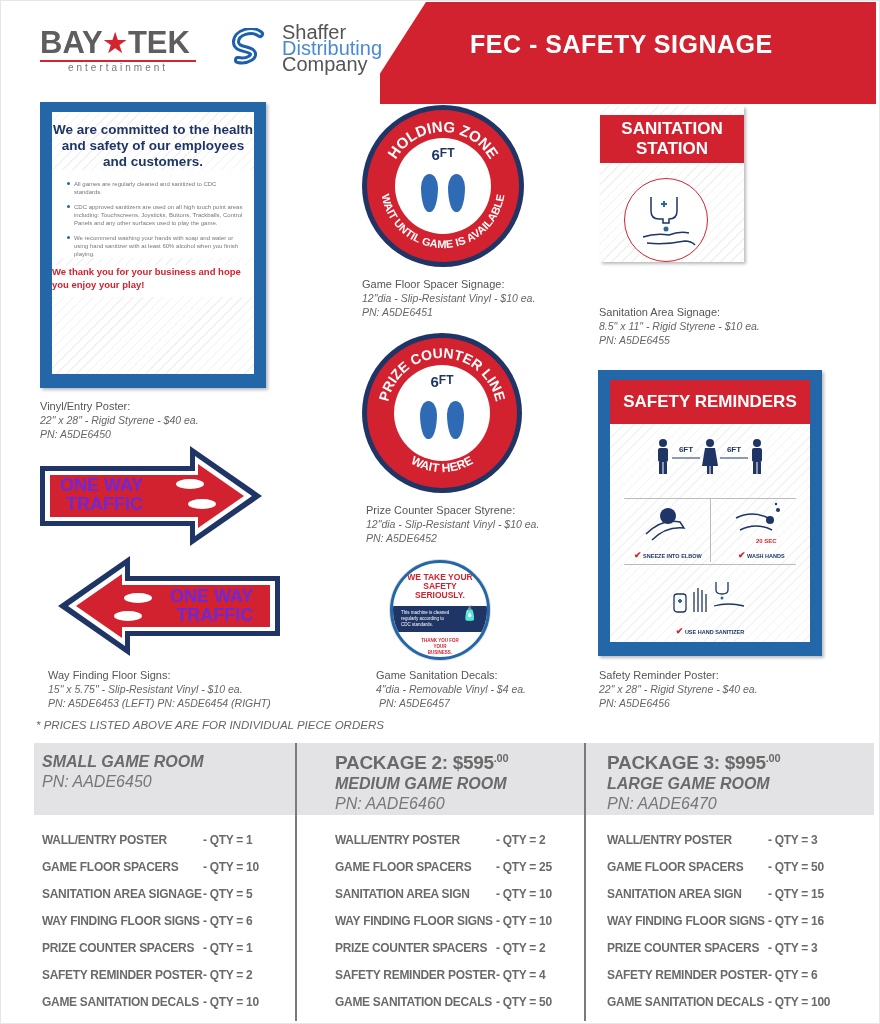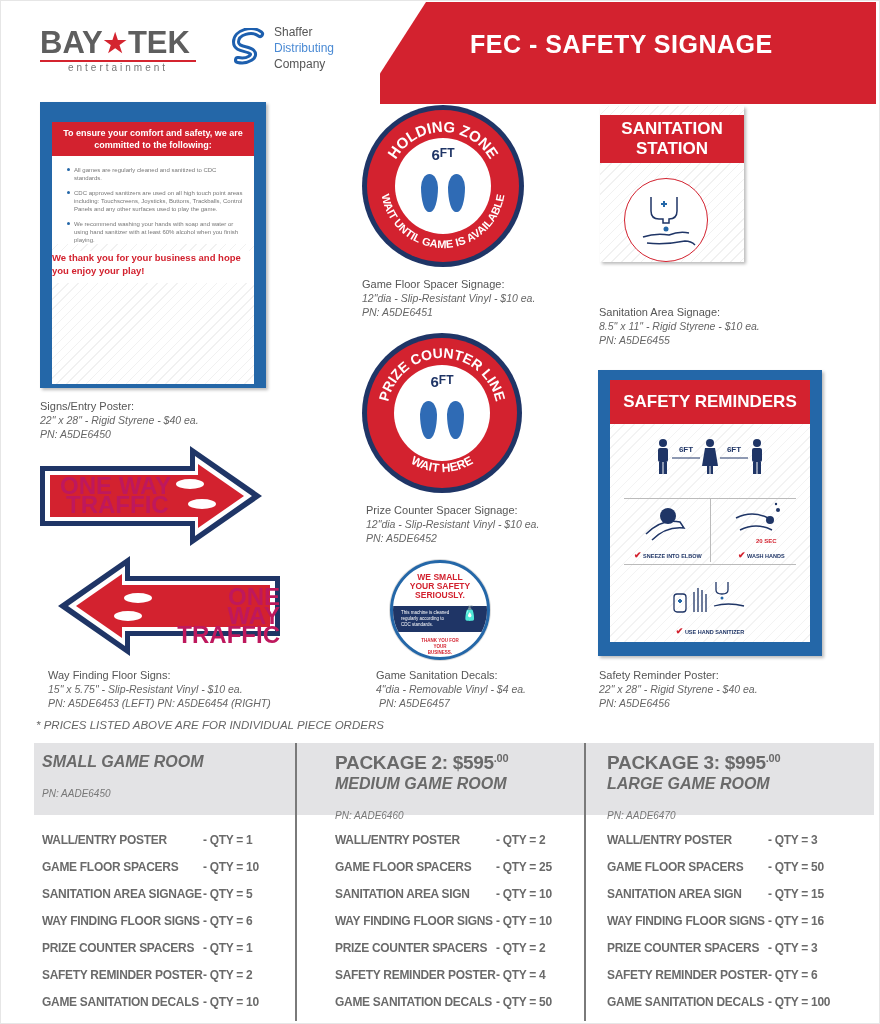--- a/index.html
+++ b/index.html
@@ -8,21 +8,21 @@
 .abs{position:absolute}
 .page-border{position:absolute;left:0;top:0;width:880px;height:1024px;border:1px solid #e6e6e6;pointer-events:none}
 
 .baytek{left:40px;top:28px;width:160px}
 .baytek .word{font-weight:bold;font-size:31px;color:#5e5e5e;letter-spacing:0px;line-height:30px;display:flex;align-items:center}
 .baytek .star{color:#d4242f;font-size:26px;margin:0 1px}
 .baytek .line{height:2px;background:#d4242f;width:156px;margin-top:2px}
 .baytek .ent{font-size:10px;letter-spacing:3px;color:#777;text-align:center;width:156px}
 .shaffer{left:230px;top:24px;display:flex;align-items:center}
 .shaffer .logo{width:36px;height:40px}
-.shaffer .txt{margin-left:8px;line-height:16px;font-size:12px}
+.shaffer .txt{margin-left:16px;line-height:16px;font-size:20px}
 .shaffer .t1{color:#555}.shaffer .t2{color:#4a8ad4}.shaffer .t3{color:#555}
 .banner{left:380px;top:2px;width:496px;height:102px;background:#d3222f;clip-path:polygon(46px 0,100% 0,100% 100%,0 100%,0 70%)}
 .banner span{position:absolute;left:90px;top:28px;color:#fff;font-weight:bold;font-size:25px;letter-spacing:0.5px}
 
 .poster{left:40px;top:102px;width:226px;height:286px;background:#2467a8;padding:10px 12px 14px 12px;box-shadow:2px 2px 3px #bbb}
 .poster .inner{background:#fff;width:100%;height:100%;position:relative;
  background-image:repeating-linear-gradient(135deg,#fff 0 6px,#f1f1f1 6px 7px)}
 .poster h3{font-size:13.5px;color:#1f3566;text-align:center;line-height:16px;padding-top:10px;font-weight:bold}
 .poster .redbar{background:#d3222f;color:#fff;text-align:center;font-size:9px;font-weight:bold;line-height:12px;padding:5px 2px;margin-top:10px}
 .poster ul{list-style:none;padding:10px 10px 0 22px;background:#fff}
@@ -46,33 +46,33 @@
 .sanit .hdr{position:absolute;top:9px;left:0;right:0;background:#d3222f;color:#fff;font-weight:bold;font-size:17px;text-align:center;line-height:20px;padding:4px 0}
 .sanit .icon{position:absolute;left:24px;top:72px;width:84px;height:84px;border:1.5px solid #d3222f;border-radius:50%;background:#fff}
 
 .safety{left:598px;top:370px;width:224px;height:286px;background:#2467a8;padding:10px 12px 14px 12px;box-shadow:2px 2px 3px #bbb}
 .safety .inner{background:#fff;height:100%;position:relative;background-image:repeating-linear-gradient(135deg,#fff 0 6px,#f3f3f3 6px 7px)}
 .safety .hdr{background:#d3222f;color:#fff;font-weight:bold;font-size:17px;text-align:center;height:44px;line-height:44px}
 .safety .small{font-size:5.5px;font-weight:bold;color:#1f3566}
 .check{color:#d3222f;font-size:9px;font-weight:bold}
 
 .arrow{position:absolute}
-.arrow-txt{position:absolute;color:#be185d;font-weight:bold;font-size:24px;line-height:19px}
+.arrow-txt{position:absolute;color:#6d28d9;font-weight:bold;font-size:18px;line-height:19px}
 
 .decal{left:390px;top:560px;width:100px;height:100px;border-radius:50%;background:#fff;border:3px solid #2467a8;overflow:hidden;box-shadow:0 0 0 1px #ddd}
 .decal .top{color:#d3222f;font-weight:bold;font-size:8.5px;line-height:9px;text-align:center;margin-top:10px}
 .decal .band{background:#1f3566;color:#fff;font-size:4.5px;line-height:6px;padding:4px 4px 4px 8px;margin-top:6px;height:26px;position:relative}
 .decal .bot{color:#d3222f;font-weight:bold;font-size:4.5px;text-align:center;margin-top:6px;line-height:6px}
 .note{left:36px;top:719px;font-style:italic;font-size:11.5px;color:#666}
 
 .pk-head{top:743px;height:72px;background:#e3e3e5}
 .pk-title{font-weight:bold;font-size:19px;color:#6a6a6a;font-family:"Liberation Sans",sans-serif;letter-spacing:-0.3px}
 .pk-title sup{font-size:11px;vertical-align:7px}
 .pk-sub{font-weight:bold;font-style:italic;font-size:16px;color:#6a6a6a;margin-top:1px}
-.pk-pn{font-style:italic;font-size:10px;color:#777;margin-top:17px}
+.pk-pn{font-style:italic;font-size:16px;color:#777;margin-top:2px}
 .pk-col{position:absolute}
 .vdiv{position:absolute;width:2px;background:#7a7a7a;top:743px;height:278px}
 .items{position:absolute;top:832px}
 .item{display:flex;height:27px;font-weight:bold;font-size:13px;color:#6a6a6a;letter-spacing:-0.3px;transform:scaleX(0.92);transform-origin:left}
 .item .n{width:175px;white-space:nowrap}
 .item .q{white-space:nowrap}
 </style>
 </head>
 <body>
 
@@ -97,31 +97,31 @@
     <div class="t3">Company</div>
   </div>
 </div>
 
 <div class="abs banner">
   <span>FEC - SAFETY SIGNAGE</span>
 </div>
 
 <div class="abs poster">
   <div class="inner">
-    <div class="redbar">To ensure your comfort and safety, we are committed to the following:</div>
+    <h3>We are committed to the health and safety of our employees and customers.</h3>
     <ul>
       <li>All games are regularly cleaned and sanitized to CDC standards.</li>
       <li>CDC approved sanitizers are used on all high touch point areas including: Touchscreens, Joysticks, Buttons, Trackballs, Control Panels and any other surfaces used to play the game.</li>
       <li>We recommend washing your hands with soap and water or using hand sanitizer with at least 60% alcohol when you finish playing.</li>
     </ul>
     <div class="thanks">We thank you for your business and hope you enjoy your play!</div>
   </div>
 </div>
 <div class="abs cap" style="left:40px;top:399px">
-  <div>Signs/Entry Poster:</div>
+  <div>Vinyl/Entry Poster:</div>
   <div class="spec">22" x 28" - Rigid Styrene - $40 ea.</div>
   <div class="pn">PN: A5DE6450</div>
 </div>
 
 <div class="abs circle" style="left:362px;top:105px;width:162px;height:162px">
   <div class="red" style="width:152px;height:152px">
     <svg class="ring-text" width="152" height="152" viewBox="0 0 152 152">
       <defs>
         <path id="topArc1" d="M22 76 A54 54 0 0 1 130 76"></path>
         <path id="botArc1" d="M14 76 A62 62 0 0 0 138 76"></path>
@@ -157,21 +157,21 @@
     <div class="white" style="width:96px;height:96px">
       <div class="sixft"><span>6</span><sup>FT</sup></div>
       <div class="feet">
           <div class="foot"></div>
           <div class="foot"></div>
         </div>
     </div>
   </div>
 </div>
 <div class="abs cap" style="left:366px;top:503px">
-  <div>Prize Counter Spacer Signage:</div>
+  <div>Prize Counter Spacer Styrene:</div>
   <div class="spec">12"dia - Slip-Resistant Vinyl - $10 ea.</div>
   <div class="pn">PN: A5DE6452</div>
 </div>
 
 <div class="abs sanit">
   <div class="inner">
     <div class="hdr">
         <div>SANITATION</div>
         <div>STATION</div>
       </div>
@@ -277,21 +277,21 @@
       <div>TRAFFIC</div>
     </div>
 </div>
 <div class="abs cap" style="left:48px;top:668px">
   <div>Way Finding Floor Signs:</div>
   <div class="spec">15" x 5.75" - Slip-Resistant Vinyl - $10 ea.</div>
   <div class="pn">PN: A5DE6453 (LEFT) PN: A5DE6454 (RIGHT)</div>
 </div>
 
 <div class="abs decal">
-  <div class="top" style="padding:0 14px">WE SMALL YOUR SAFETY SERIOUSLY.</div>
+  <div class="top" style="padding:0 14px">WE TAKE YOUR SAFETY SERIOUSLY.</div>
   <div class="band">
     <div style="width:52px">This machine is cleaned regularly according to CDC standards.</div>
     <span style="position:absolute;right:8px;top:4px;font-size:14px">🧴</span>
   </div>
   <div class="bot" style="padding:0 28px">THANK YOU FOR YOUR BUSINESS.</div>
 </div>
 <div class="abs cap" style="left:376px;top:668px">
   <div>Game Sanitation Decals:</div>
   <div class="spec">4"dia - Removable Vinyl - $4 ea.</div>
   <div class="pn" style="padding-left:3px">PN: A5DE6457</div>

